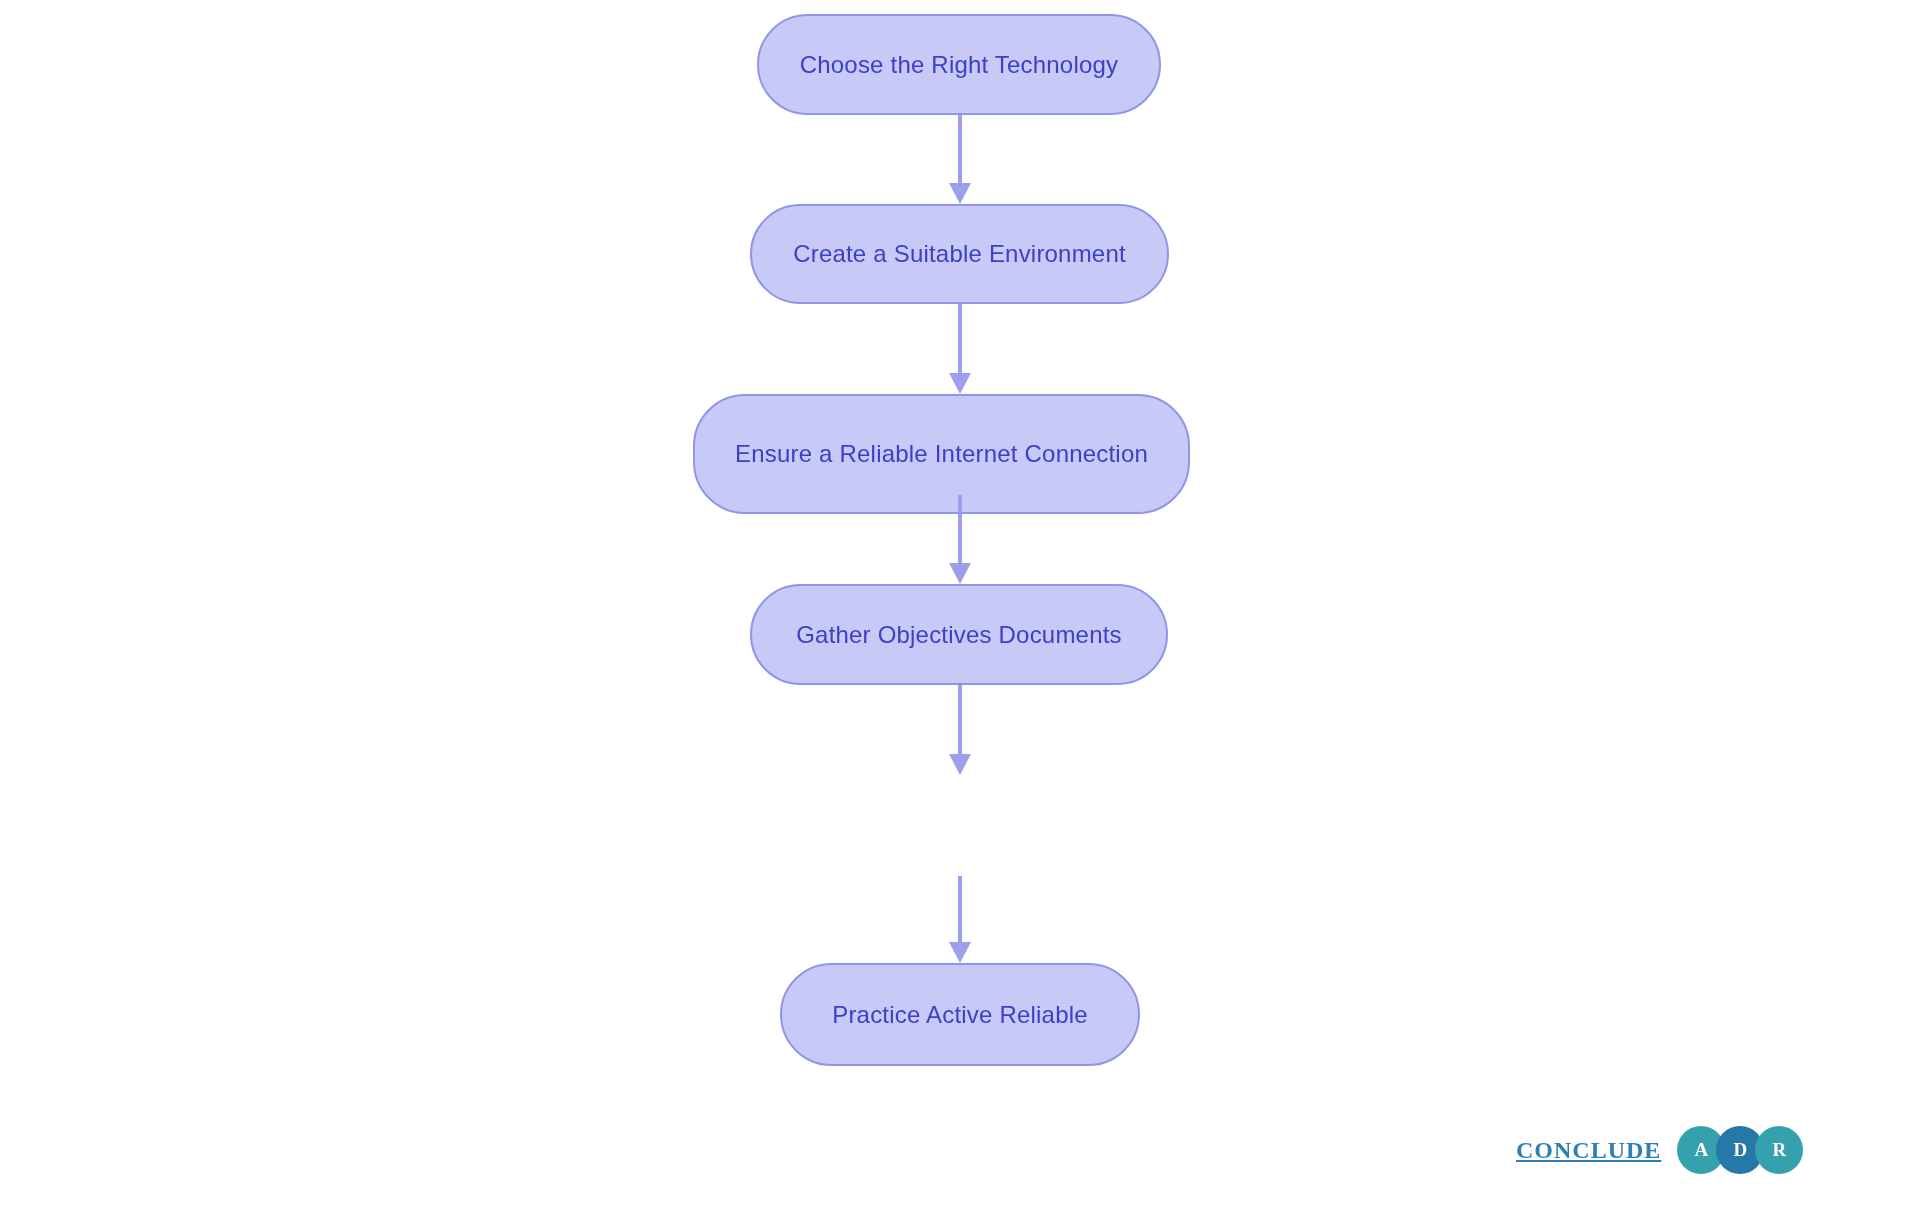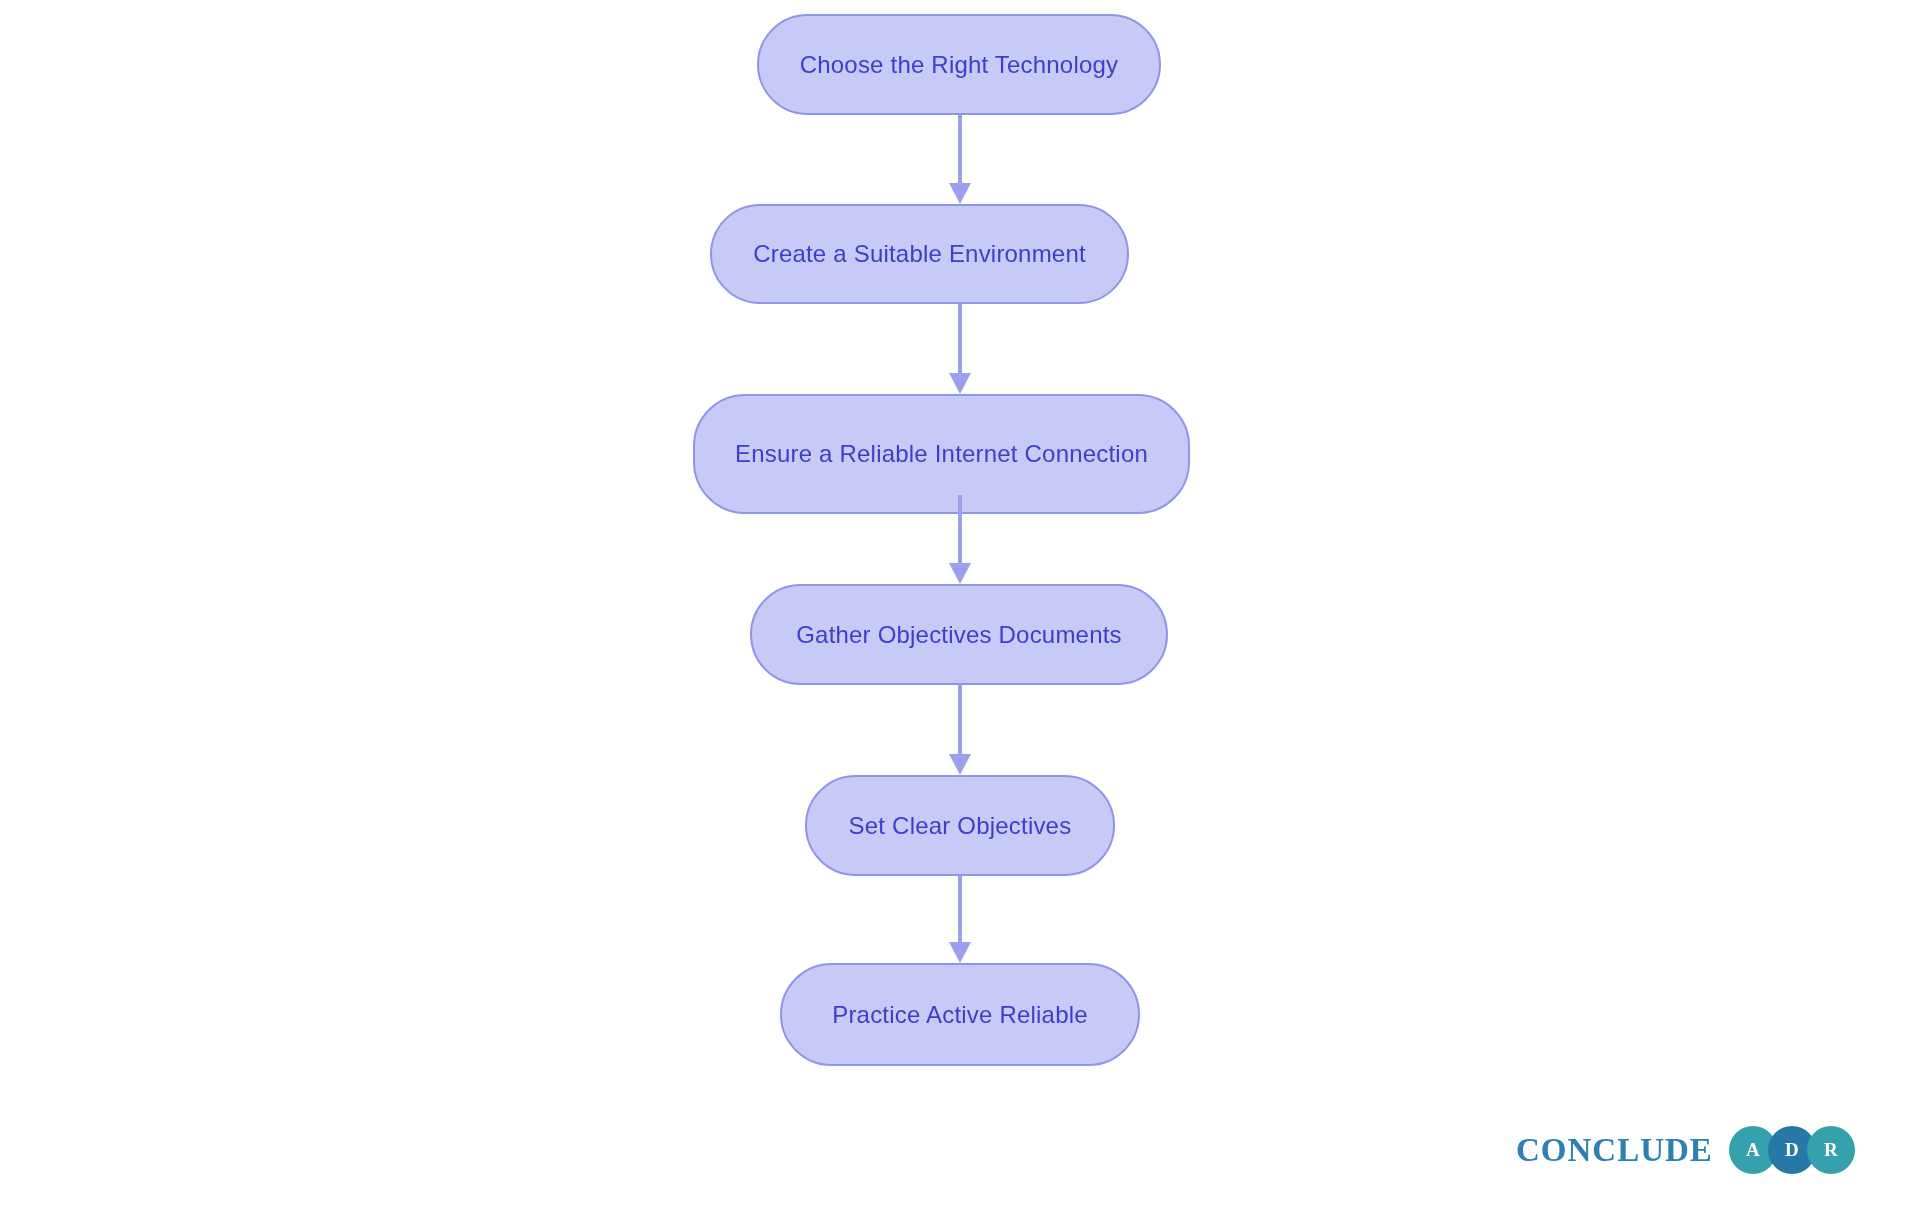--- a/index.html
+++ b/index.html
@@ -64,24 +64,25 @@
     position: absolute;
     left: 1516px;
     top: 1126px;
     display: flex;
     align-items: center;
     gap: 16px;
   }
   .wordmark {
     font-family: "Liberation Serif", serif;
     font-weight: bold;
-    font-size: 33px;
+    font-size: 24px;
     letter-spacing: 1px;
     color: var(--wordmark);
     line-height: 1;
+    text-decoration: underline;
   }
   .badges {
     display: flex;
     align-items: center;
   }
   .badge {
     width: 48px; height: 48px;
     border-radius: 50%;
     display: flex;
     align-items: center;
@@ -103,21 +104,21 @@
 
   <div class="node" style="left:757px; top:14px; width:404px; height:101px">
     <span>Choose the Right Technology</span>
   </div>
 
   <div class="arrow" style="left:948px; top:115px; height:89px">
     <div class="line"></div>
     <div class="head"></div>
   </div>
 
-  <div class="node" style="left:710px; top:204px; width:419px; height:100px">
+  <div class="node" style="left:750px; top:204px; width:419px; height:100px">
     <span>Create a Suitable Environment</span>
   </div>
 
   <div class="arrow" style="left:948px; top:304px; height:90px">
     <div class="line"></div>
     <div class="head"></div>
   </div>
 
   <div class="node" style="left:693px; top:394px; width:497px; height:120px">
     <span>Ensure a Reliable Internet Connection</span>
@@ -130,23 +131,20 @@
 
   <div class="node" style="left:750px; top:584px; width:418px; height:101px">
     <span>Gather Objectives Documents</span>
   </div>
 
   <div class="arrow" style="left:948px; top:685px; height:90px">
     <div class="line"></div>
     <div class="head"></div>
   </div>
 
-  <div class="node" style="left:805px; top:775px; width:310px; height:101px">
-    <span>Set Clear Objectives</span>
-  </div>
 
   <div class="arrow" style="left:948px; top:876px; height:87px">
     <div class="line"></div>
     <div class="head"></div>
   </div>
 
   <div class="node" style="left:780px; top:963px; width:360px; height:103px">
     <span>Practice Active Reliable</span>
   </div>
 

